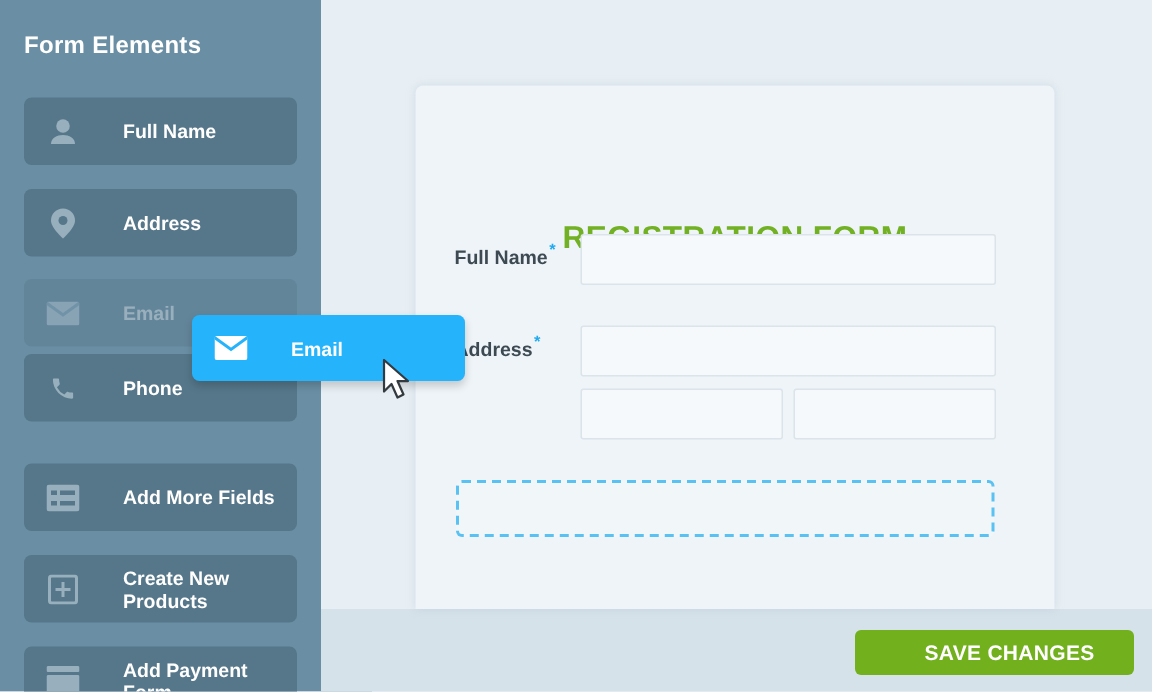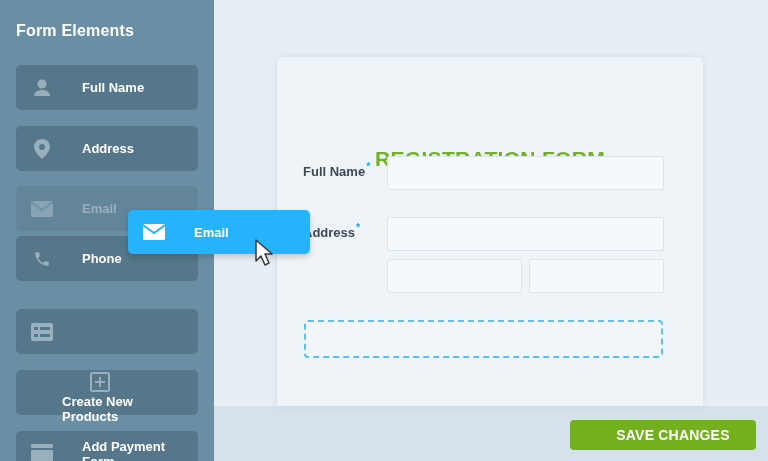--- a/index.html
+++ b/index.html
@@ -150,23 +150,24 @@
   <div class="side-item" style="top:309px;">
     <span class="icon">
       <svg width="22" height="18" viewBox="0 0 22 18">
           <rect x="0" y="0" width="22" height="18" rx="2" fill="#98b0bd"></rect>
           <rect x="3" y="4" width="4" height="3" fill="#56778a"></rect>
           <rect x="9" y="4" width="10" height="3" fill="#56778a"></rect>
           <rect x="3" y="11" width="4" height="3" fill="#56778a"></rect>
           <rect x="9" y="11" width="10" height="3" fill="#56778a"></rect>
         </svg>
     </span>
-  </div>
-
-  <div class="side-item" style="top:370px;flex-direction:column;">
+    <span>Add More Fields</span>
+  </div>
+
+  <div class="side-item" style="top:370px;">
     <span class="icon">
       <svg width="20" height="20" viewBox="0 0 20 20">
           <rect x="1" y="1" width="18" height="18" rx="1.5" stroke="#98b0bd" stroke-width="2" fill="none"></rect>
           <path d="M10 5v10M5 10h10" stroke="#98b0bd" stroke-width="2"></path>
         </svg>
     </span>
     <span style="width:90px;">Create New Products</span>
   </div>
 
   <div class="side-item" style="top:431px;">

